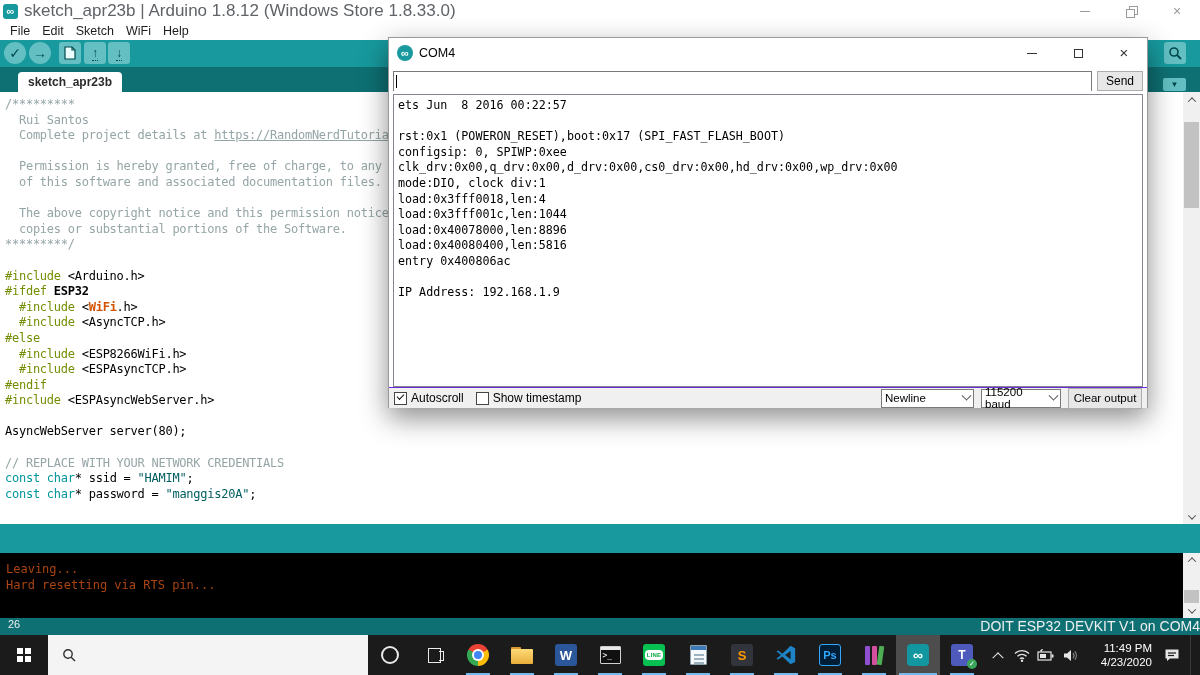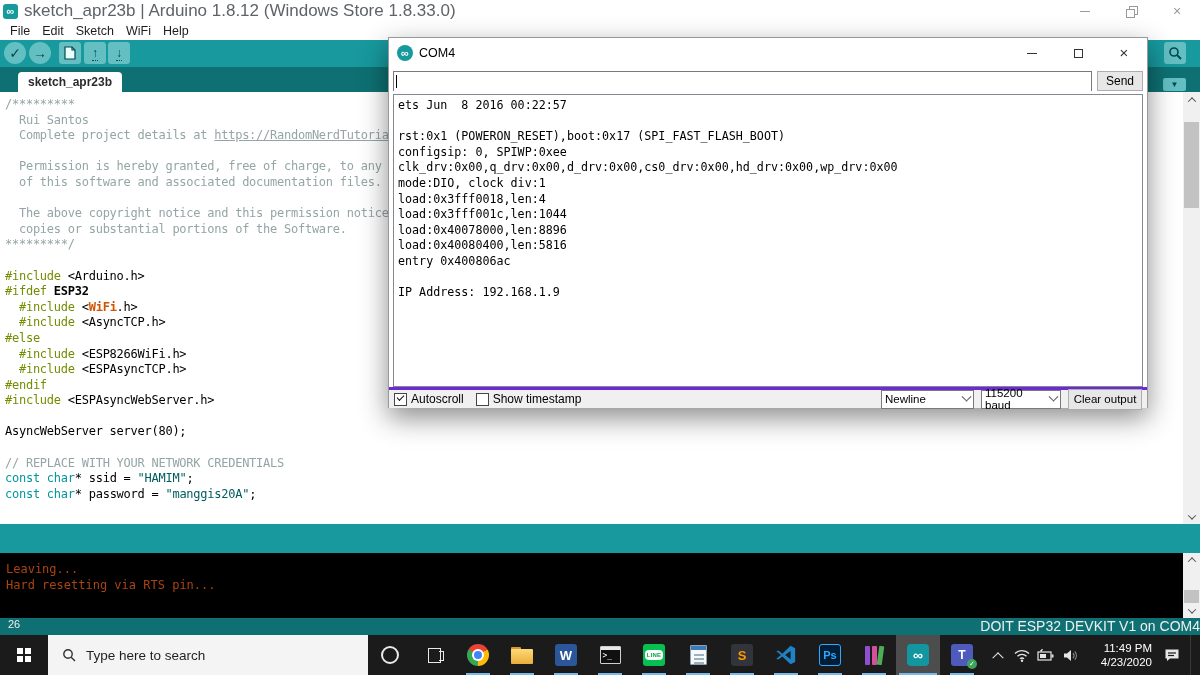--- a/index.html
+++ b/index.html
@@ -73,21 +73,21 @@
   .s-min{width:10px;height:1px;background:#333}
   .s-max{width:9px;height:9px;border:1px solid #333}
   .s-x{font-size:15px;color:#333;line-height:12px}
   .s-inputrow{display:flex;align-items:center;padding:0 4px;height:26px}
   .s-input{flex:1;height:20px;border:1px solid #7a7a7a;background:#fff;position:relative}
   .s-caret{position:absolute;left:2px;top:3px;width:1px;height:13px;background:#000}
   .s-send{width:46px;height:20px;margin-left:5px;background:#e7e7e7;border:1px solid #adadad;
     font-size:12px;display:flex;align-items:center;justify-content:center;color:#000}
   .s-output{margin:0 4px;height:293px;border:1px solid #828790;overflow:hidden}
   .s-output pre{padding:3px 4px;font-family:"DejaVu Sans Mono",monospace;font-size:11.7px;line-height:15.6px;color:#000}
-  .s-bottom{height:21px;background:#f0f0f0;border-top:3px solid #6d28d9;display:flex;align-items:center;padding:0 5px}
+  .s-bottom{height:21px;background:#f0f0f0;border-top:1px solid #6d28d9;display:flex;align-items:center;padding:0 5px}
   .cb{width:13px;height:13px;background:#fff;border:1px solid #454545;position:relative;margin-right:4px}
   .cb.checked::after{content:"";position:absolute;left:2px;top:1px;width:6px;height:3px;
     border-left:1.8px solid #111;border-bottom:1.8px solid #111;transform:rotate(-45deg)}
   .cb-label{font-size:12px;color:#000;margin-right:12px}
   .sel{height:19px;background:#fff;border:1px solid #7a7a7a;display:flex;align-items:center;
     font-size:11.5px;color:#000;padding:0 3px;margin-left:7px}
   .sel .txt{flex:1}
   .sel .dd{width:7px;height:7px;border-right:1.4px solid #555;border-bottom:1.4px solid #555;
     transform:rotate(45deg) translate(-2px,-2px);margin-left:8px}
   .sel.w1{width:93px}.sel.w2{width:80px}
@@ -306,21 +306,20 @@
         <div></div>
         <div></div>
         <div></div>
       </div>
   </div>
   <div class="tb-search">
     <svg width="14" height="14" viewBox="0 0 14 14">
       <circle cx="6" cy="6" r="4.2" fill="none" stroke="#333" stroke-width="1.4"></circle>
       <line x1="9.2" y1="9.2" x2="13" y2="13" stroke="#333" stroke-width="1.4"></line>
     </svg>
-    <input placeholder="Type here to search" style="">
   </div>
   <div class="tb-slot">
       <div class="cortana-ring"></div>
     </div>
   <div class="tb-slot">
       <div class="taskview"></div>
     </div>
   <div class="tb-slot">
       <div class="ic-chrome"></div>
       <div class="runline"></div>

